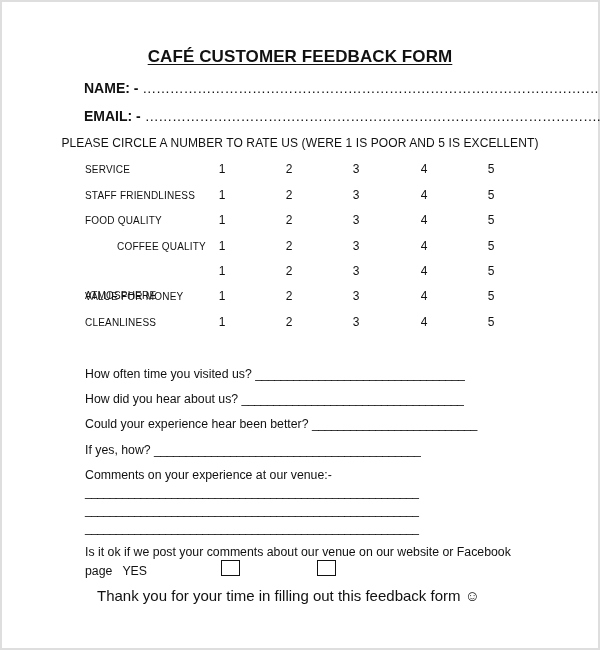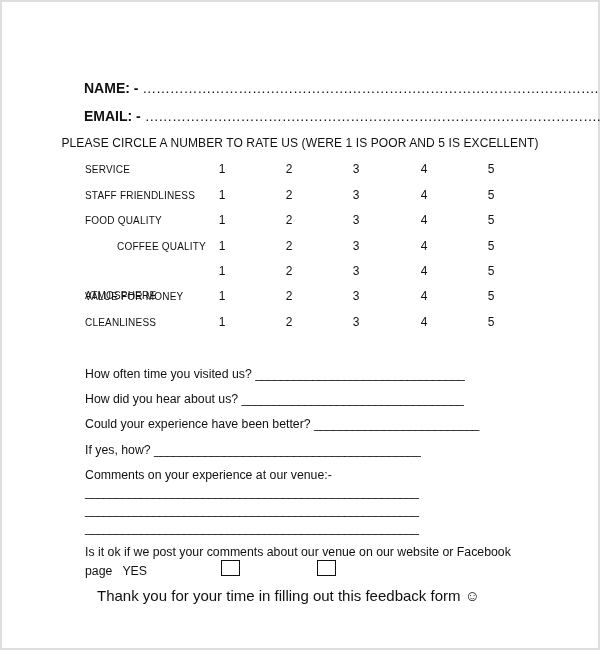--- a/index.html
+++ b/index.html
@@ -16,20 +16,21 @@
     .q .line { letter-spacing: -0.5px; }
     .cline { left: 83px; font-size: 12px; letter-spacing: -0.5px; }
     .checkbox { position: absolute; width: 17px; height: 14px; border: 1.5px solid #111; background: #fff; }
     .thanks { left: 95px; top: 585px; font-size: 15px; }
   </style>
 </head>
 <body>
 
 <div class="page">
 
+  <div class="abs title">CAFÉ CUSTOMER FEEDBACK FORM</div>
 
   <div class="abs field" style="top:78px;">
     <span>NAME: -</span>
     <span class="dots">……………………………………………………………………………………….</span>
   </div>
 
   <div class="abs field" style="top:106px;">
     <span>EMAIL: -</span>
     <span class="dots">………………………………………………………………………………………..</span>
   </div>
@@ -97,21 +98,21 @@
 
   <div class="abs q" style="top:365px;">
     <span>How often time you visited us?</span>
     <span class="line">_________________________________</span>
   </div>
   <div class="abs q" style="top:390px;">
     <span>How did you hear about us?</span>
     <span class="line">___________________________________</span>
   </div>
   <div class="abs q" style="top:415px;">
-    <span>Could your experience have been better?</span>
+    <span>Could your experience hear been better?</span>
     <span class="line">__________________________</span>
   </div>
   <div class="abs q" style="top:441px;">
     <span>If yes, how?</span>
     <span class="line">__________________________________________</span>
   </div>
 
   <div class="abs q" style="top:466px;">Comments on your experience at our venue:-</div>
   <div class="abs cline" style="top:483px;">______________________________________________________</div>
   <div class="abs cline" style="top:501px;">______________________________________________________</div>

